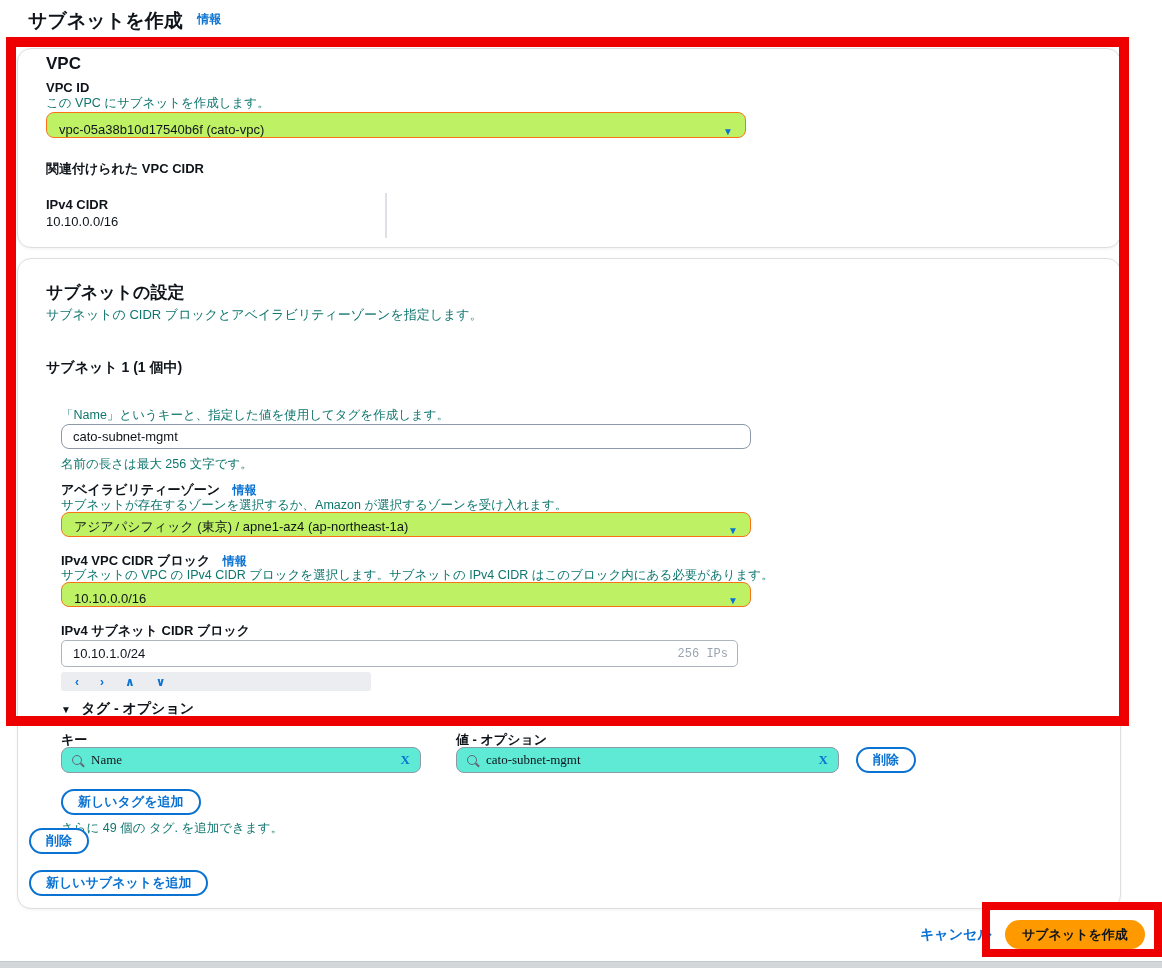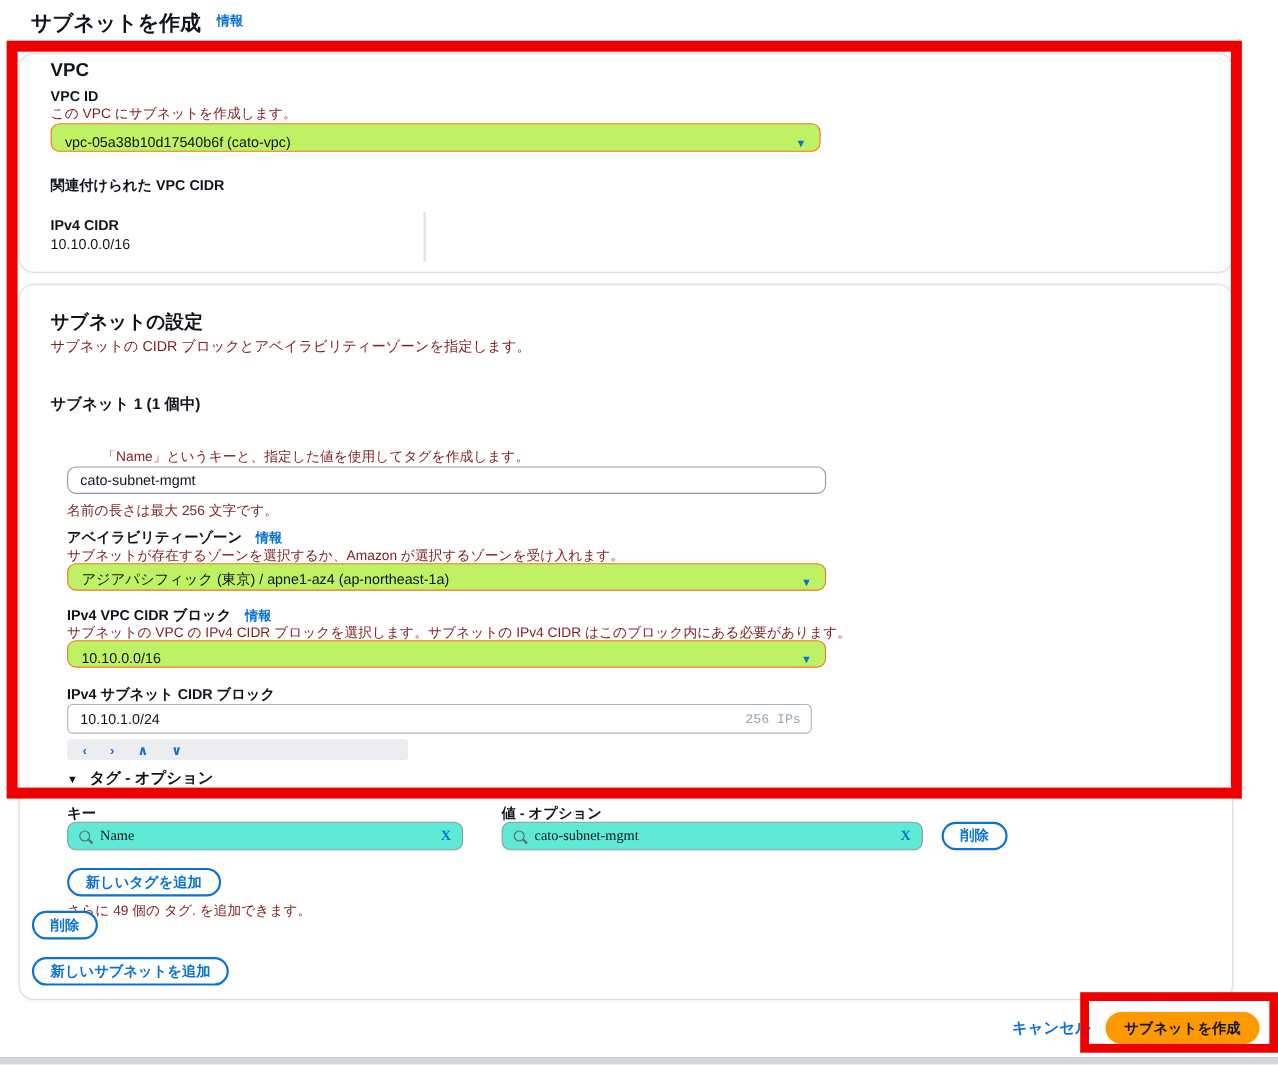--- a/index.html
+++ b/index.html
@@ -4,21 +4,21 @@
 <style>
   html,body{margin:0;padding:0;}
   body{font-family:"Liberation Sans","DejaVu Sans",sans-serif;background:#fff;color:#0f141a;}
   #page{position:relative;width:1162px;height:968px;overflow:hidden;background:#fff;}
   .abs{position:absolute;}
   h1{font-size:19px;font-weight:700;margin:0;display:inline;}
   .info-link{color:#0972d3;font-size:12px;font-weight:700;cursor:pointer;margin-top:36px;}
   .card{position:absolute;background:#fff;border:1px solid #dcdee1;border-radius:14px;box-shadow:0 1px 3px rgba(0,0,0,.06);}
   .sec-heading{font-size:17px;font-weight:700;}
   .lbl{font-size:13px;font-weight:700;color:#0f141a;}
-  .desc{font-size:12.5px;color:#7f1d1d;}
+  .desc{font-size:12.5px;color:#0f766e;}
   .val{font-size:13px;color:#0f141a;}
   .sel{position:absolute;display:flex;align-items:flex-end;justify-content:space-between;
        border:1px solid #f97316;border-radius:8px;background:#bef264;padding:0 12px;
        font-size:13px;color:#0f141a;cursor:pointer;box-sizing:border-box;}
   .sel .caret{color:#0972d3;font-size:10px;}
   .txt-input{position:absolute;border:1px solid #8c99a8;border-radius:8px;background:#fff;
        padding:0 11px;font-size:13px;color:#0f141a;font-family:inherit;box-sizing:border-box;}
   .cidr-wrap{position:absolute;}
   .cidr-input{width:100%;height:100%;border:1px solid #aeb4bd;border-radius:5px;background:#fff;
        padding:0 11px;font-size:13px;color:#0f141a;font-family:inherit;box-sizing:border-box;}
@@ -67,21 +67,21 @@
     <div class="abs val" style="left:28px;top:165px;">10.10.0.0/16</div>
   </div>
 
   <div class="card" style="left:17px;top:258px;width:1102px;height:649px;">
     <div class="abs sec-heading" style="left:28px;top:22px;">サブネットの設定</div>
     <div class="abs desc" style="left:28px;top:47px;font-size:13px;">サブネットの CIDR ブロックとアベイラビリティーゾーンを指定します。</div>
 
     <div class="abs lbl" style="left:28px;top:100px;font-size:14px;">サブネット 1 (1 個中)</div>
 
     <div class="abs lbl" style="left:43px;top:132px;margin-top:35px;">サブネット名</div>
-    <div class="abs desc" style="left:43px;top:148px;margin-left:32px;">「Name」というキーと、指定した値を使用してタグを作成します。</div>
+    <div class="abs desc" style="left:43px;top:148px;">「Name」というキーと、指定した値を使用してタグを作成します。</div>
     <input class="txt-input" style="left: 43px; top: 165px; width: 690px; height: 25px;" value="cato-subnet-mgmt">
     <div class="abs desc" style="left:43px;top:197px;">名前の長さは最大 256 文字です。</div>
 
     <div class="abs" style="left:43px;top:221px;">
       <span class="lbl">アベイラビリティーゾーン</span>
       <span class="info-link" style="margin-left:8px;">情報</span>
     </div>
     <div class="abs desc" style="left:43px;top:238px;">サブネットが存在するゾーンを選択するか、Amazon が選択するゾーンを受け入れます。</div>
     <div class="sel" style="left:43px;top:253px;width:690px;height:25px;">
       <span>アジアパシフィック (東京) / apne1-az4 (ap-northeast-1a)</span>

